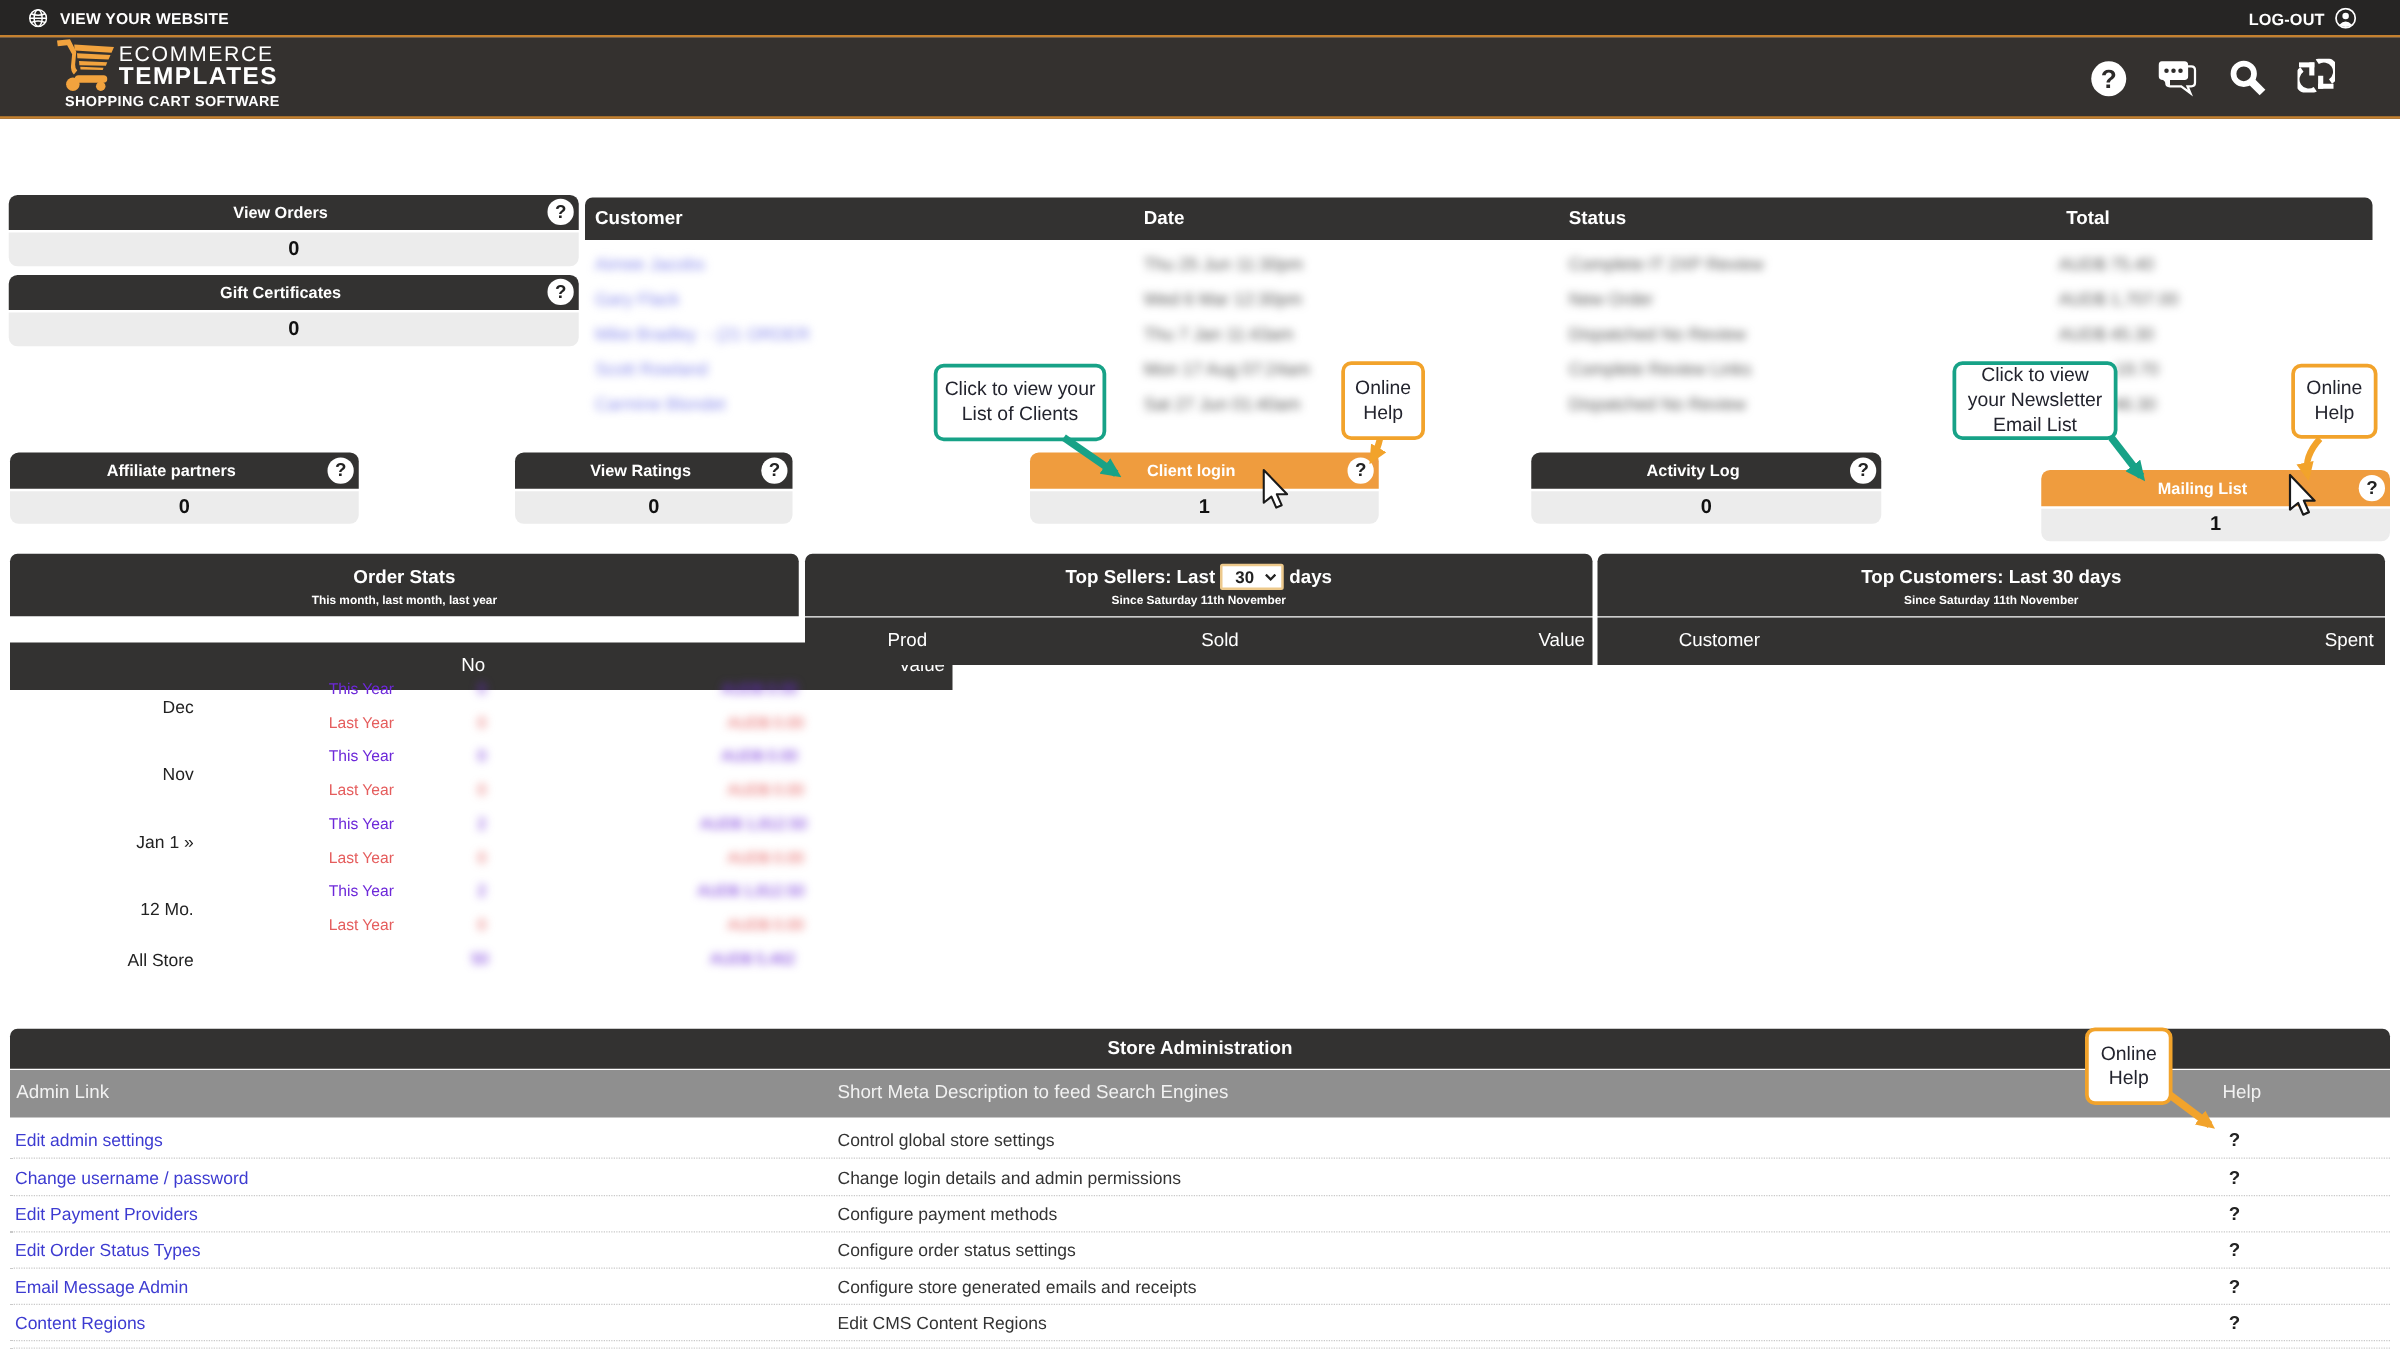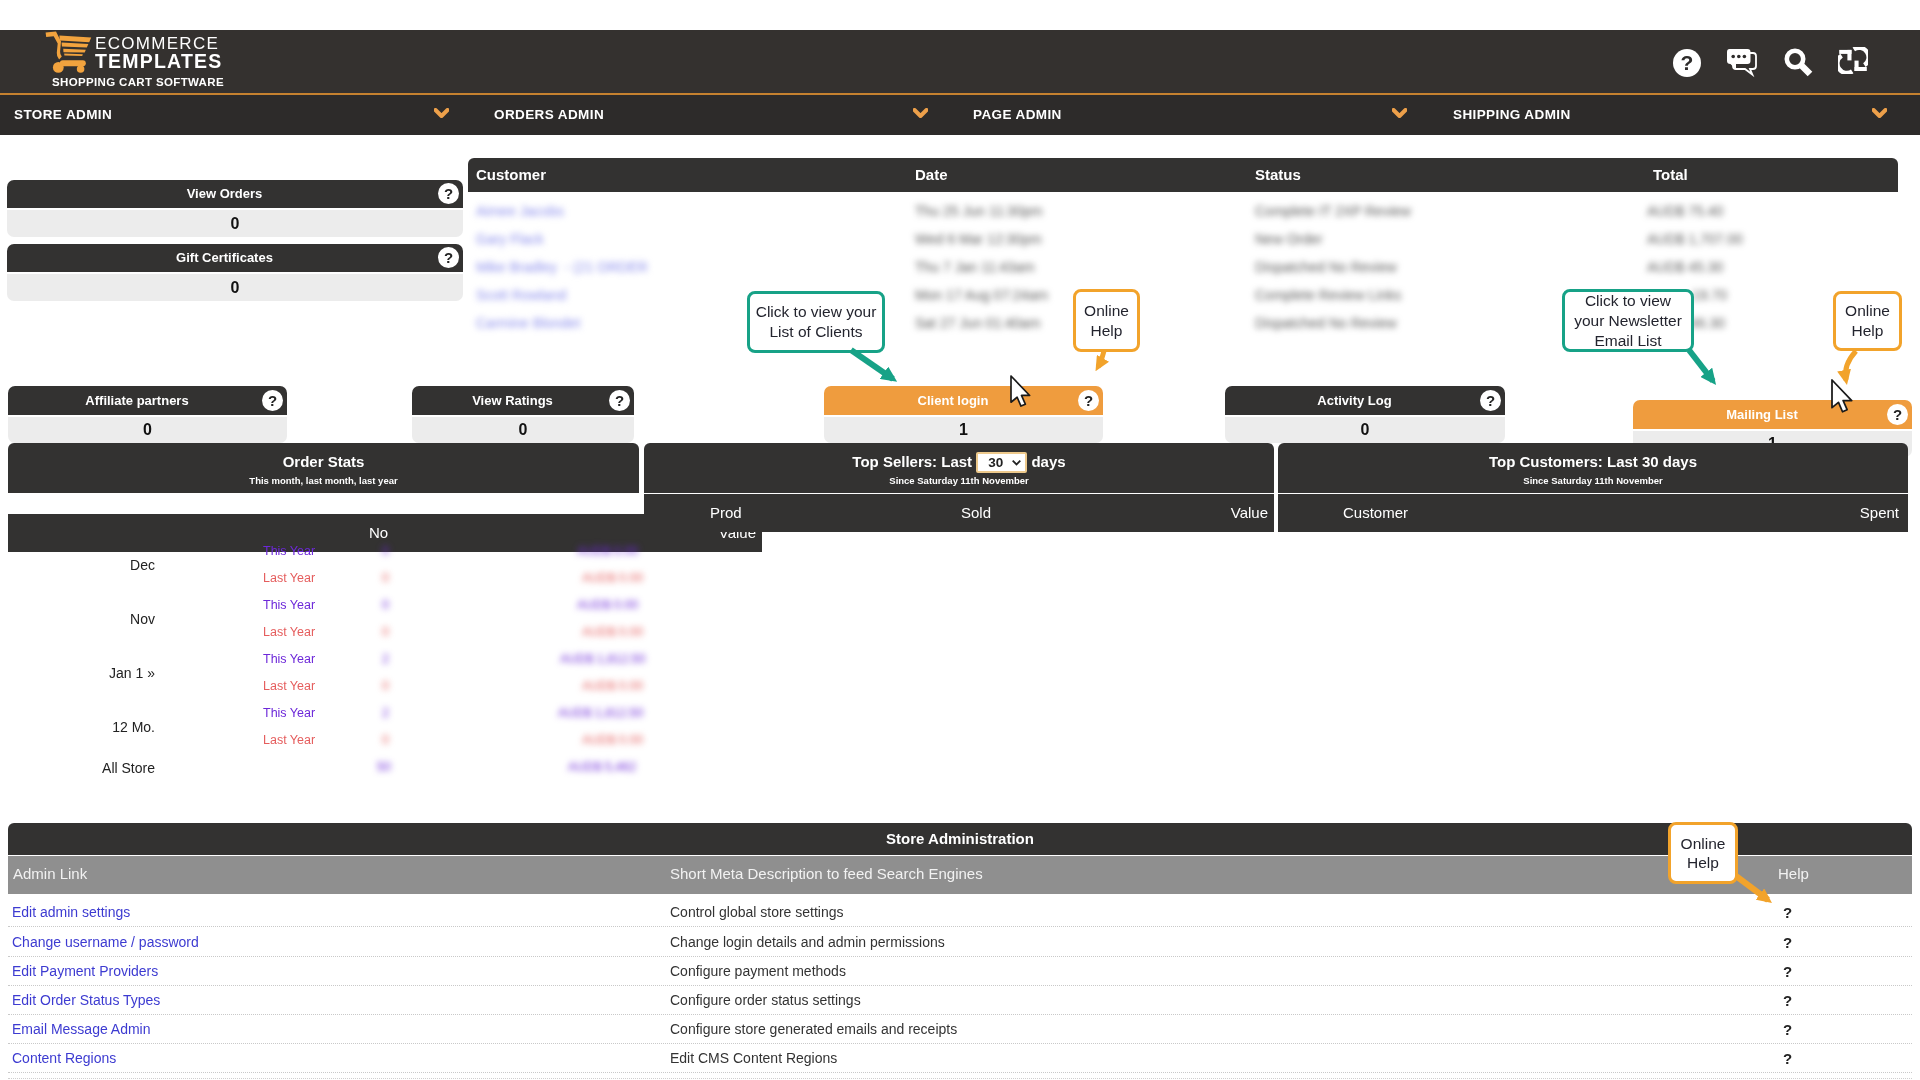--- a/index.html
+++ b/index.html
@@ -10,21 +10,21 @@
 
 
 .topbar { position:absolute; left:0; top:0; width:1920px; height:30px; background:#262524; border-bottom:2px solid #c5812f; color:#fff; }
 .hdr { position:absolute; left:0; top:30px; width:1920px; height:65px; background:#34312f; border-bottom:2px solid #c5812f; }
 .nav { position:absolute; left:0; top:95px; width:1920px; height:40px; background:#2d2b2a; }
 .navitem { position:absolute; top:0; height:40px; color:#fff; font-size:13.5px; font-weight:bold; letter-spacing:.4px; line-height:40px; }
 .chev { position:absolute; top:13px; }
 
 
 .sbox { position:absolute; font-weight:bold; }
-.sbox .hd { position:relative; height:29px; background:#333231; border-radius:7px 7px 0 0; color:#fff; text-align:center; font-size:13px; line-height:29px; padding-right:21px;margin-top:24px; }
+.sbox .hd { position:relative; height:29px; background:#333231; border-radius:7px 7px 0 0; color:#fff; text-align:center; font-size:13px; line-height:29px; padding-right:21px; }
 .sbox .hd.or { background:#ef9c3e; }
 .sbox .vl { margin-top:2px; height:26px; background:#ececec; border-radius:0 0 7px 7px; text-align:center; font-size:16px; font-weight:bold; line-height:26px; color:#111; }
 .qc { position:absolute; right:4px; top:4px; width:21px; height:21px; background:#fff; border-radius:50%; color:#222; font-size:15px; font-weight:bold; text-align:center; line-height:21px; }
 .bigbox .hd { height:28px; line-height:27px; }
 .bigbox .vl { height:27px; line-height:27px; }
 
 
 .custhead { position:absolute; left:468px; top:158px; width:1430px; height:34px; background:#333231; border-radius:6px 6px 0 0; color:#fff; font-weight:bold; font-size:15px; }
 .custhead span { position:absolute; top:8px; }
 .crow { position:absolute; font-size:14px; height:28px; line-height:28px; }
@@ -59,20 +59,38 @@
 .callout { position:absolute; background:#fff; border-radius:8px; text-align:center; color:#23242e; font-size:15.5px; line-height:20px; display:flex; align-items:center; justify-content:center; }
 .teal { border:3px solid #17a287; }
 .oran { border:3px solid #f2a32b; }
 
 .ovl { position:absolute; left:0; top:0; pointer-events:none; }
 </style>
 </head>
 <body>
 <div id="page">
 
+<div class="topbar">
+  <svg class="ovl" style="left:23px;top:7px" width="15" height="15" viewBox="0 0 15 15">
+    <g fill="none" stroke="#fff" stroke-width="1.2">
+      <circle cx="7.5" cy="7.5" r="6.7"></circle>
+      <ellipse cx="7.5" cy="7.5" rx="3.2" ry="6.7"></ellipse>
+      <line x1="0.8" y1="7.5" x2="14.2" y2="7.5"></line>
+      <path d="M1.8,4 Q7.5,6.5 13.2,4"></path>
+      <path d="M1.8,11 Q7.5,8.5 13.2,11"></path>
+    </g>
+  </svg>
+  <div style="position:absolute;left:48px;top:8px;font-size:12.5px;font-weight:bold;letter-spacing:.2px">VIEW YOUR WEBSITE</div>
+  <div style="position:absolute;left:1799px;top:8px;font-size:13px;font-weight:bold;letter-spacing:.1px">LOG-OUT</div>
+  <svg class="ovl" style="left:1868px;top:6px" width="17" height="17" viewBox="0 0 17 17">
+    <circle cx="8.5" cy="8.5" r="7.7" fill="none" stroke="#fff" stroke-width="1.4"></circle>
+    <circle cx="8.5" cy="6.7" r="2.6" fill="#fff"></circle>
+    <path d="M3.5,13.8 Q8.5,8.6 13.5,13.8 A7.7,7.7 0 0 1 3.5,13.8 Z" fill="#fff"></path>
+  </svg>
+</div>
 
 <div class="hdr">
 
   <svg class="ovl" style="left:44px;top:0px" width="48" height="44" viewBox="0 0 48 44">
     <g fill="#f2a33e">
       <path d="M1.6,2.4 L12,1.4 L17,11.4 L16.1,21.6 Q15.9,24.2 17.8,26.4 L15.1,29.6 Q12.5,26.8 12.8,22.8 L13.7,13.4 L9.7,6.2 L2.2,6.9 Z"></path>
       <path d="M15.4,5.6 L47.2,7.6 L45.2,12.2 L15.7,10.4 Z"></path>
       <path d="M17.6,12.6 L44.4,14 L42.8,17.6 L17.9,16.6 Z"></path>
       <path d="M19.2,18.8 L41.8,19.8 L40.7,22.6 L19.5,22.2 Z"></path>
       <path d="M20.2,23.4 L38.8,24.2 L38.2,26 L20.4,25.6 Z"></path>
@@ -107,38 +125,20 @@
     </g>
     <g fill="#fff">
       <rect x="1.2" y="2.9" width="12.3" height="4"></rect>
       <rect x="9.4" y="2.9" width="4.1" height="10.5"></rect>
       <rect x="16.5" y="20" width="12.3" height="4"></rect>
       <rect x="16.5" y="13.6" width="4.1" height="10.4"></rect>
     </g>
   </svg>
 </div>
 
-<div class="nav">
-  <div class="navitem" style="left:14px">STORE ADMIN</div>
-  <div class="navitem" style="left:494px">ORDERS ADMIN</div>
-  <div class="navitem" style="left:973px">PAGE ADMIN</div>
-  <div class="navitem" style="left:1453px">SHIPPING ADMIN</div>
-  <svg class="chev" style="left:434px" width="15" height="14" viewBox="0 0 15 14">
-        <path d="M1.5,2 L7.5,8 L13.5,2" fill="none" stroke="#eda04a" stroke-width="4" stroke-linecap="round" stroke-linejoin="round"></path>
-      </svg>
-  <svg class="chev" style="left:913px" width="15" height="14" viewBox="0 0 15 14">
-        <path d="M1.5,2 L7.5,8 L13.5,2" fill="none" stroke="#eda04a" stroke-width="4" stroke-linecap="round" stroke-linejoin="round"></path>
-      </svg>
-  <svg class="chev" style="left:1392px" width="15" height="14" viewBox="0 0 15 14">
-        <path d="M1.5,2 L7.5,8 L13.5,2" fill="none" stroke="#eda04a" stroke-width="4" stroke-linecap="round" stroke-linejoin="round"></path>
-      </svg>
-  <svg class="chev" style="left:1872px" width="15" height="14" viewBox="0 0 15 14">
-        <path d="M1.5,2 L7.5,8 L13.5,2" fill="none" stroke="#eda04a" stroke-width="4" stroke-linecap="round" stroke-linejoin="round"></path>
-      </svg>
-</div>
 
 <div class="sbox bigbox" style="left:7px;top:156px;width:456px">
   <div class="hd">View Orders<span class="qc" style="top:3px">?</span></div>
   <div class="vl">0</div>
 </div>
 <div class="sbox bigbox" style="left:7px;top:220px;width:456px">
   <div class="hd">Gift Certificates<span class="qc" style="top:3px">?</span></div>
   <div class="vl">0</div>
 </div>
 

